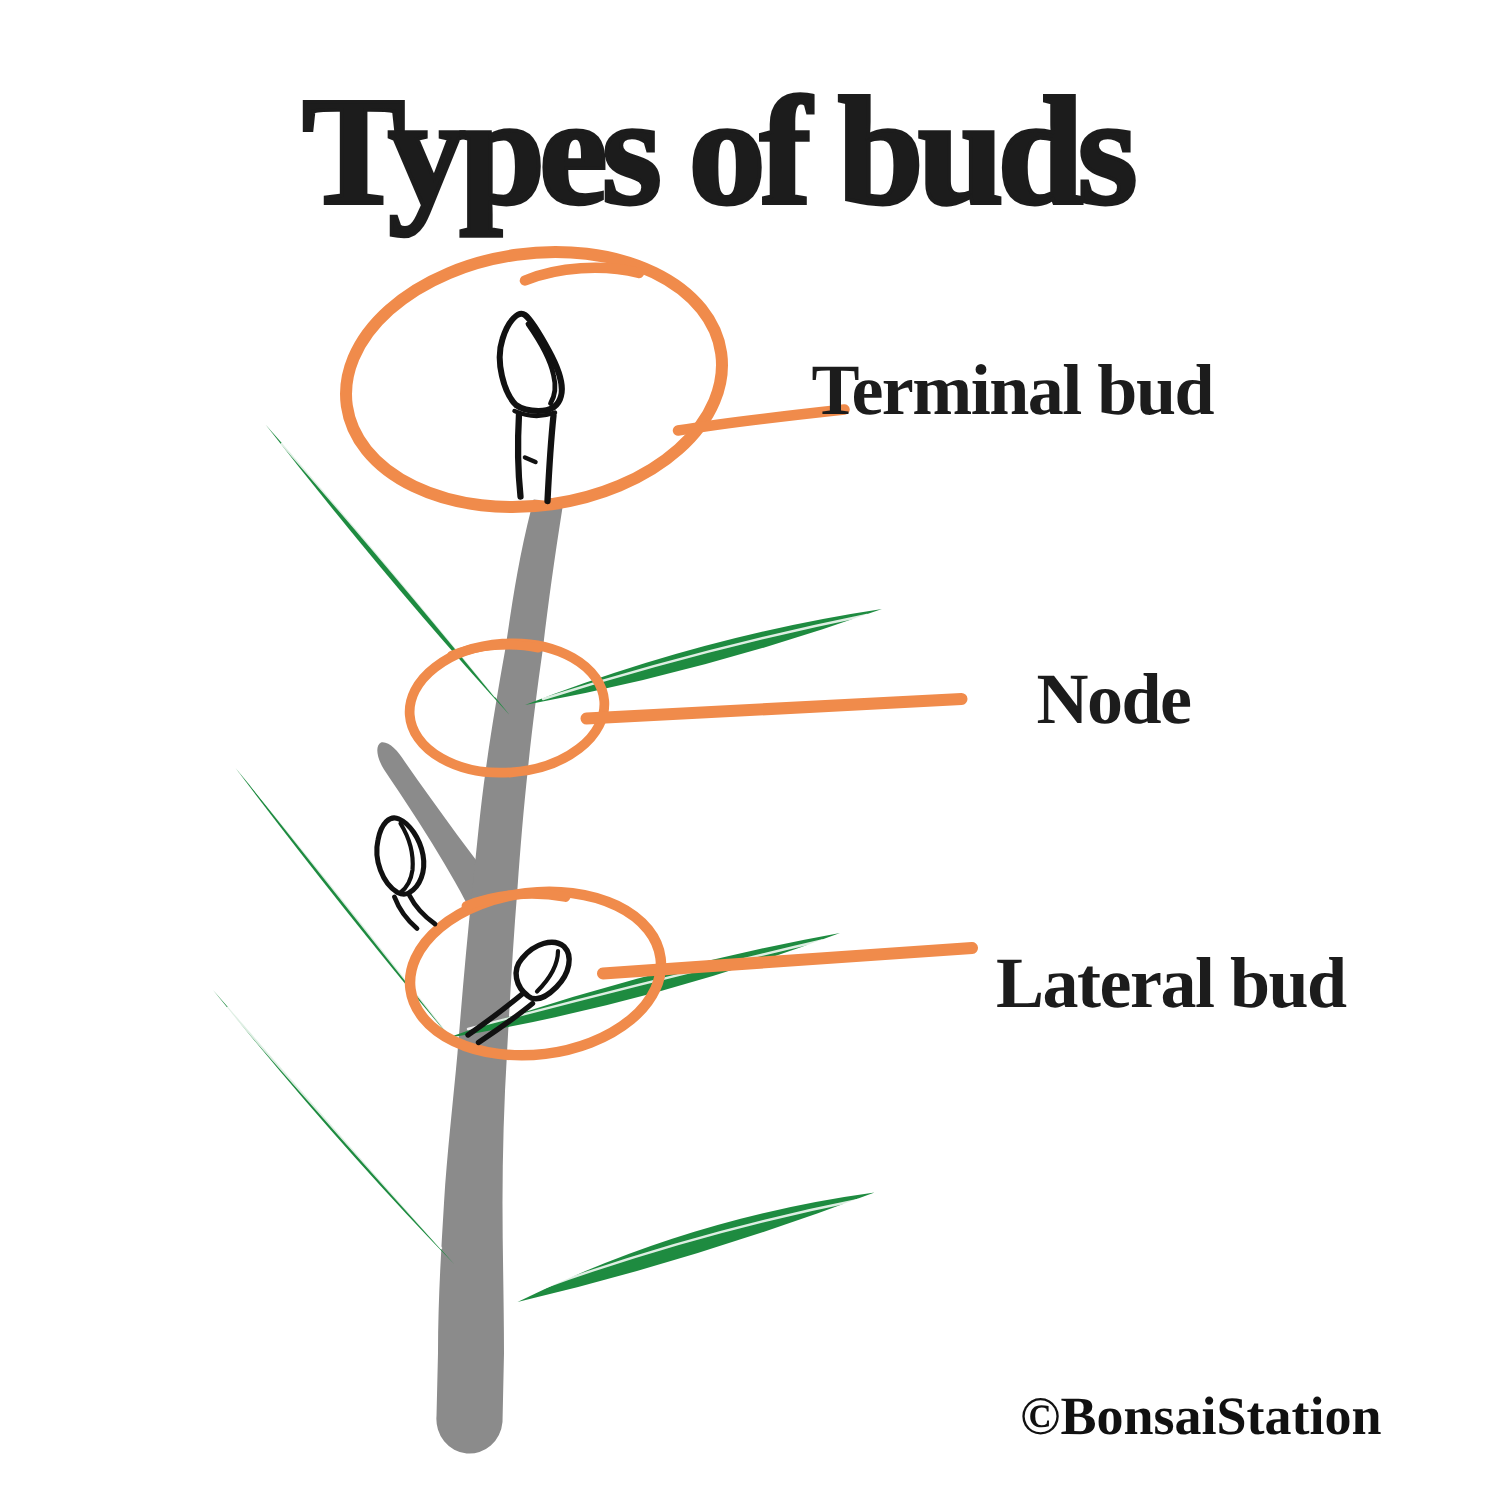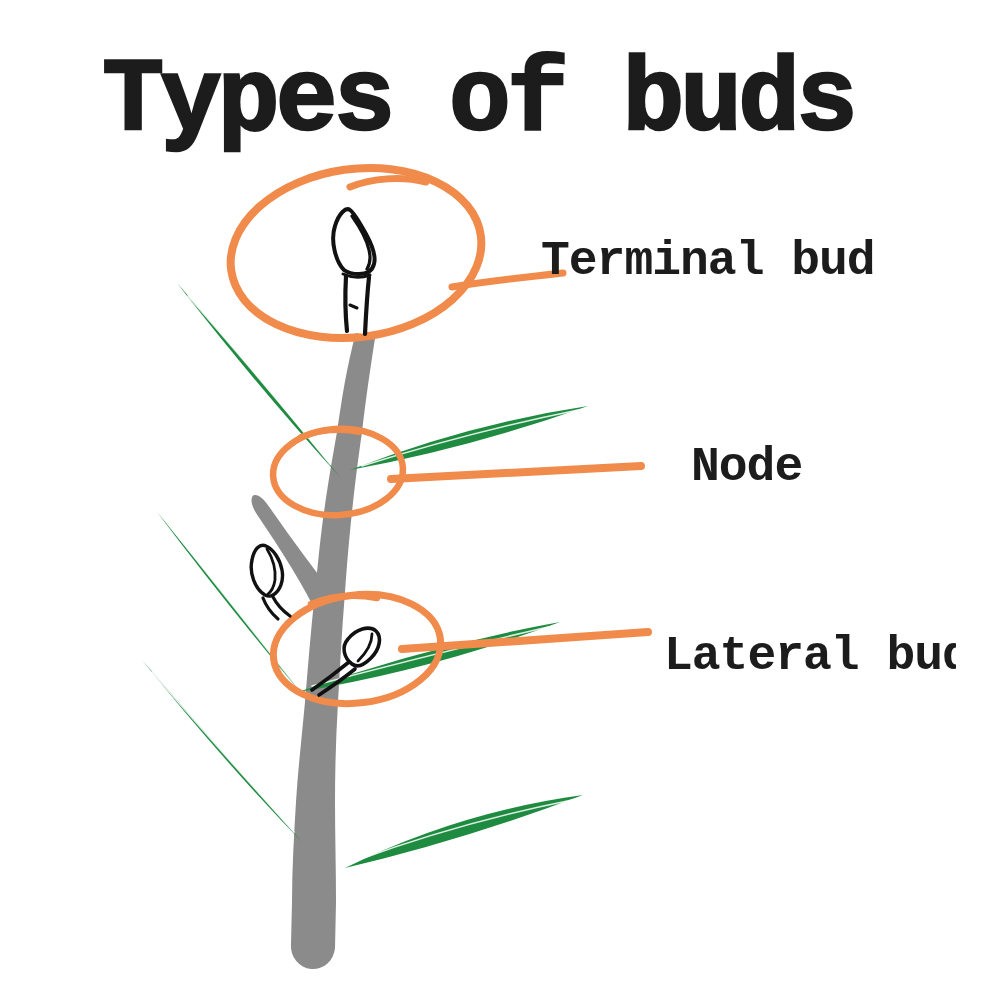--- a/index.html
+++ b/index.html
@@ -8,21 +8,21 @@
     --annotation-orange:#f08b4b;
     --leaf-green:#1e8b40;
     --stem-gray:#8b8b8b;
     --bud-outline:#111111;
   }
   *{box-sizing:border-box;}
   body{margin:0;background:var(--background);}
   .canvas{
     position:relative;width:956px;height:1000px;overflow:hidden;
     background:var(--background);
-    font-family:Liberation Mono, monospace;color:var(--ink);
+    font-family:Liberation Serif, serif;color:var(--ink);
   }
   .title{
     position:absolute;top:50px;left:0;width:100%;margin:0;
     text-align:center;font-size:103px;font-weight:800;line-height:1;
     letter-spacing:-4px;color:var(--ink);
     -webkit-text-stroke:2.5px var(--ink);
   }
   .diagram{position:absolute;left:0;top:0;}
   .label{
     position:absolute;font-size:48px;font-weight:600;line-height:1;
@@ -117,13 +117,14 @@
         <path class="bud-line" stroke-width="3.6" d="M349,662 C338,671 325,681 312,690"></path>
         <path class="bud-line" stroke-width="3.6" d="M355,669 C344,678 331,687 319,695"></path>
       </g>
     </g>
   </svg>
 
   <div class="label label-node">Node</div>
   <div class="label label-terminal">Terminal bud</div>
   <div class="label label-lateral">Lateral bud</div>
 
+  <div class="watermark">©BonsaiStation</div>
 </div>
 
 </body></html>

